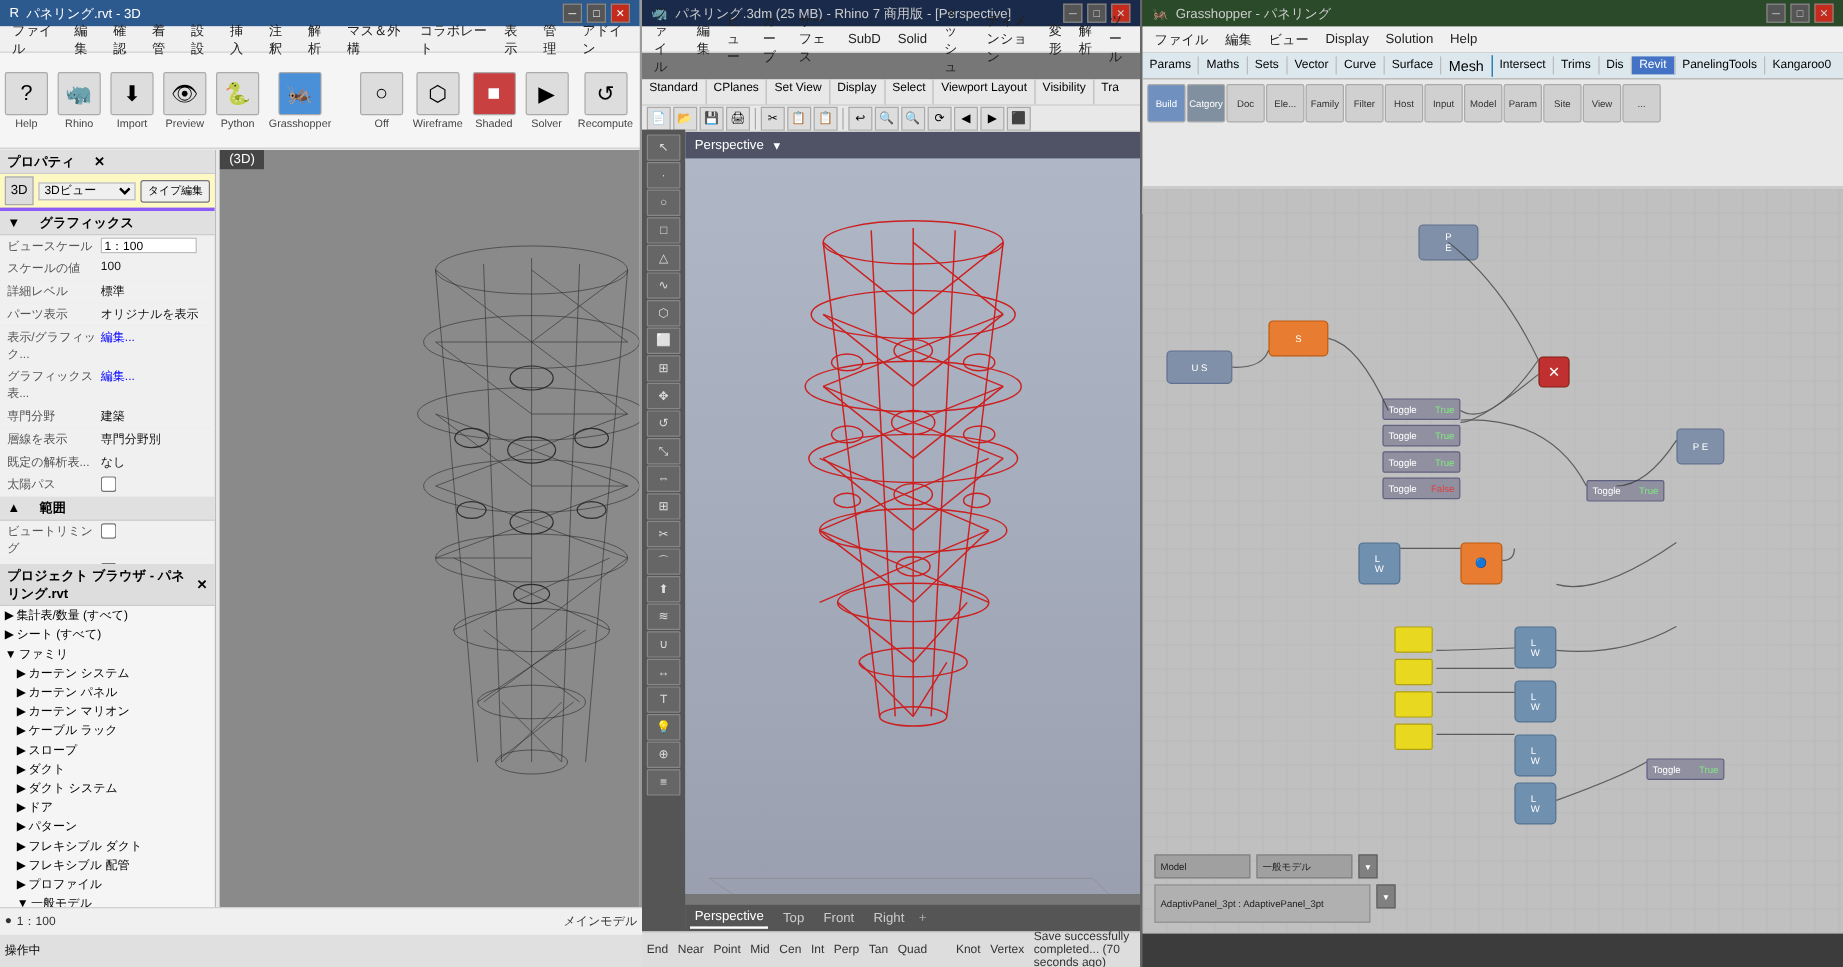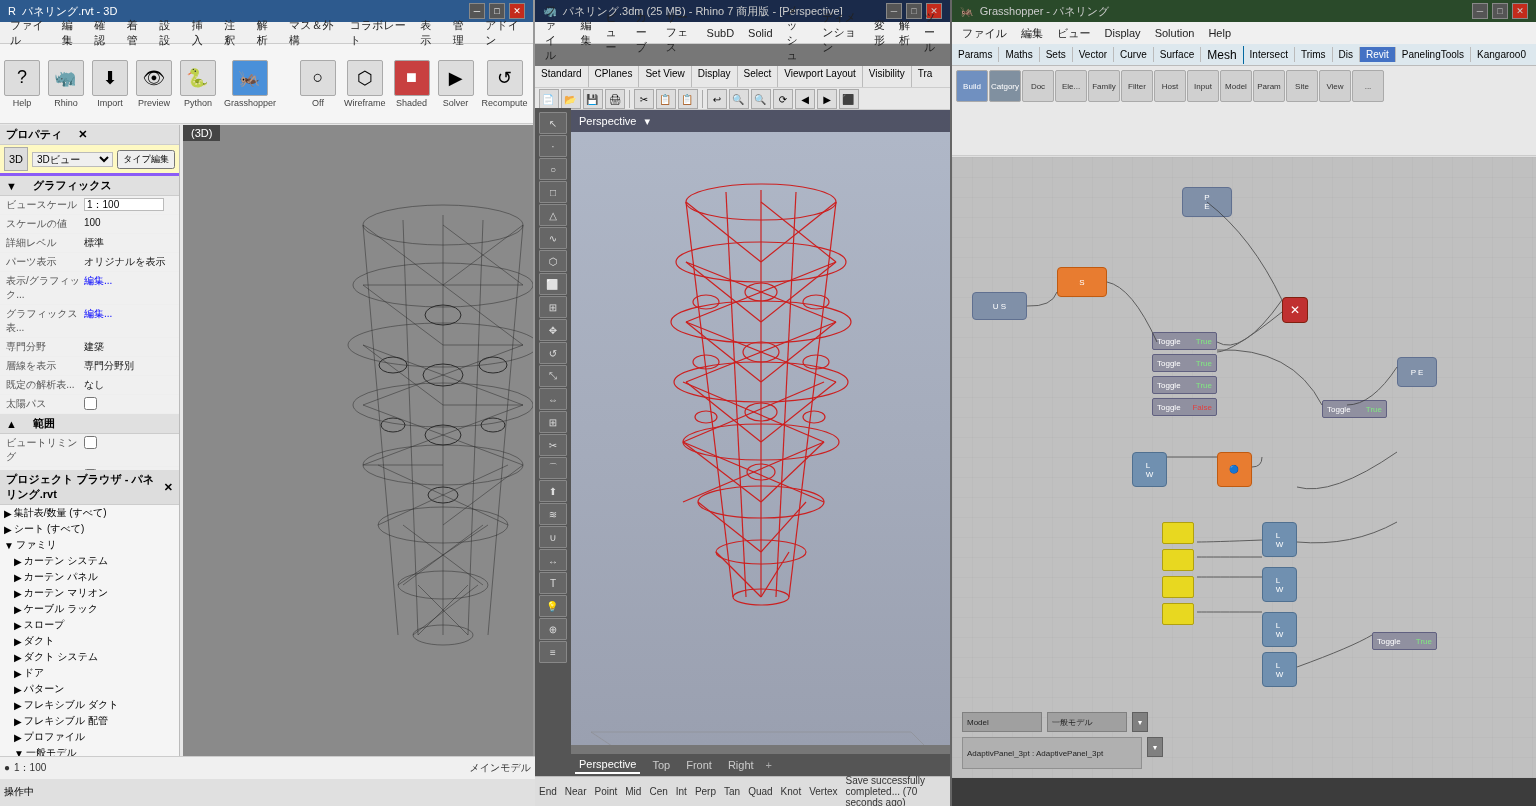--- a/index.html
+++ b/index.html
@@ -801,21 +801,21 @@
 <div class="rhino-status">
   <span style="cursor:pointer;">End</span>
   <span style="cursor:pointer;">Near</span>
   <span style="cursor:pointer;">Point</span>
   <span style="cursor:pointer;">Mid</span>
   <span style="cursor:pointer;">Cen</span>
   <span style="cursor:pointer;">Int</span>
   <span style="cursor:pointer;">Perp</span>
   <span style="cursor:pointer;">Tan</span>
   <span style="cursor:pointer;text-align:right;">Quad</span>
-  <span style="cursor:pointer;">Knot</span>
+  <span style="cursor:pointer;margin-left:16px;">Knot</span>
   <span style="cursor:pointer;">Vertex</span>
   <span style="margin-left:auto;">Save successfully completed... (70 seconds ago)</span>
 </div>
 
 <div class="gh-section">
 
   <div class="gh-titlebar">
     <div style="display:flex;align-items:center;gap:6px;">
       <span>🦗</span>
       <span>Grasshopper - パネリング</span>

